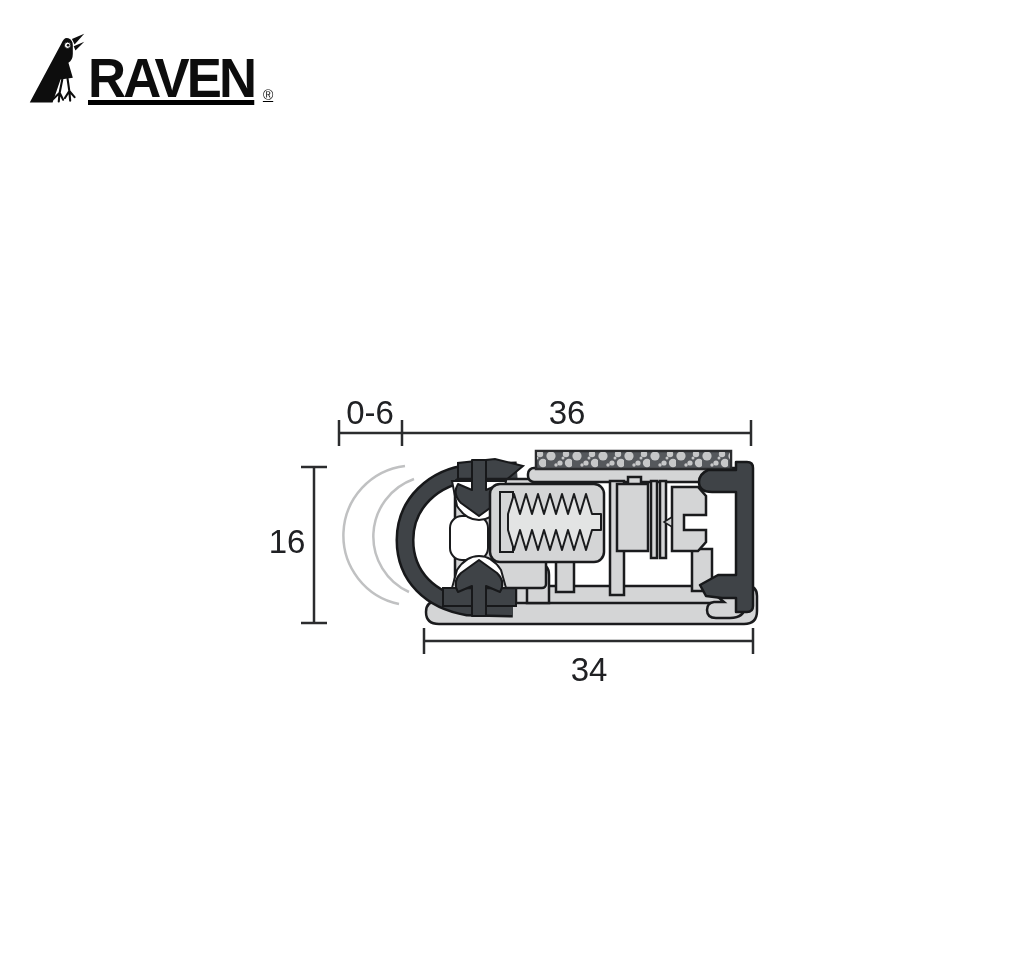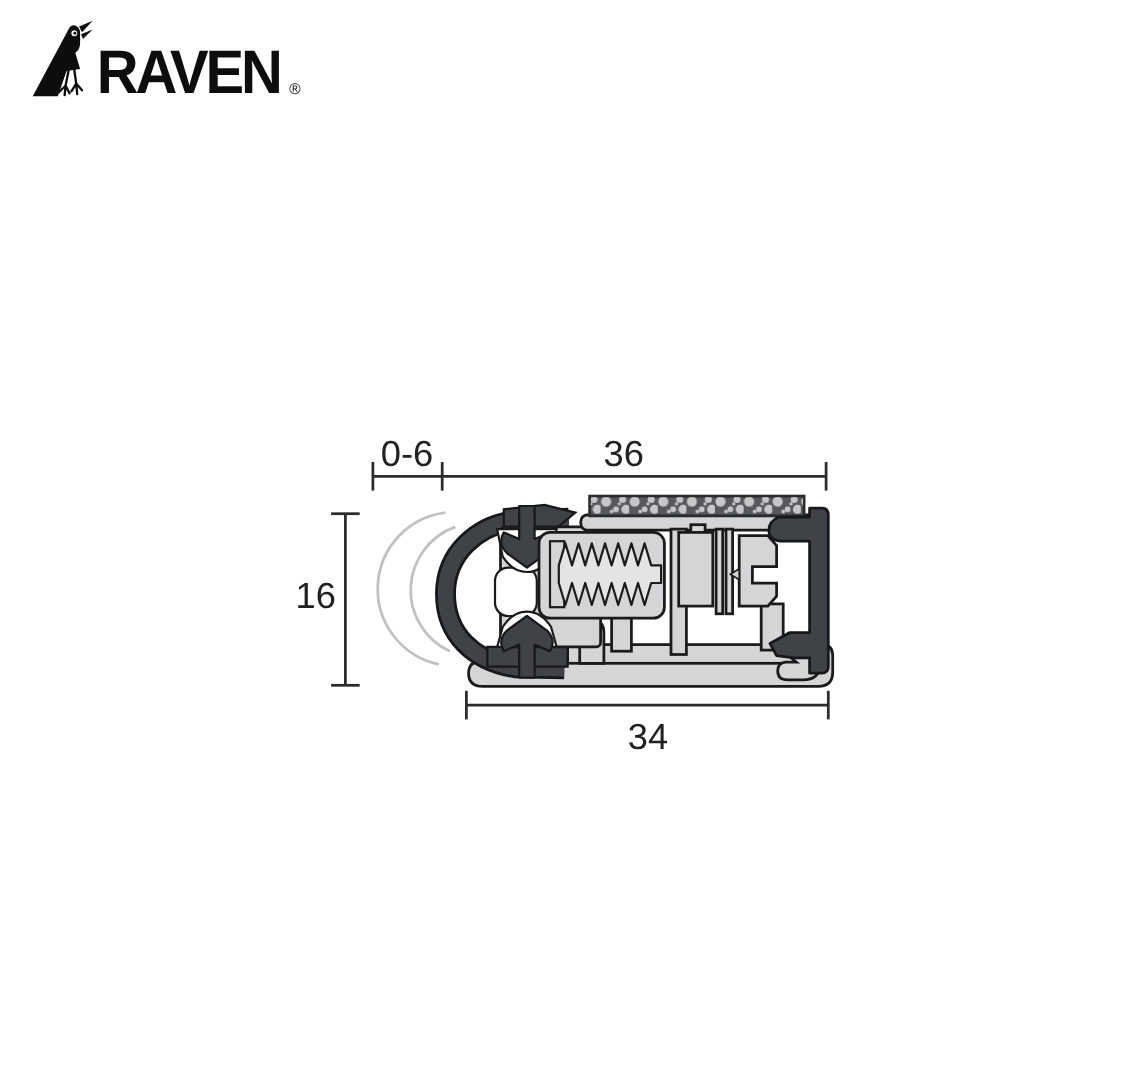--- a/index.html
+++ b/index.html
@@ -1,18 +1,18 @@
 <!DOCTYPE html>
 <html><head>
 <meta charset="utf-8">
 <style>
   html,body{margin:0;padding:0;background:#ffffff;}
   body{width:1024px;height:970px;position:relative;overflow:hidden;
        font-family:"Liberation Sans",sans-serif;}
-  .logo{position:absolute;left:28px;top:14px;display:flex;align-items:flex-end;}
+  .logo{position:absolute;left:28px;top:29px;display:flex;align-items:center;text-decoration:underline;}
   .logo .bird{width:58px;height:80px;margin-right:2px;}
   .logo .brand{font-size:56px;font-weight:700;letter-spacing:-3px;color:#0d0d0d;
                line-height:1;margin-top:18px;transform:scaleX(0.94);transform-origin:left;}
   .logo .reg{font-size:14px;color:#0d0d0d;align-self:flex-end;margin:0 0 6px -2px;}
   .drawing{position:absolute;left:0;top:0;}
   .outl{stroke:#1a1b1d;stroke-width:2.5;}
   .alu{fill:#d4d5d6;}
   .rub{fill:#3f4347;}
   .dim{stroke:#2b2c2e;stroke-width:2.5;stroke-linecap:butt;}
   .dimtext{font-family:"Liberation Sans",sans-serif;font-size:33px;fill:#202124;}

